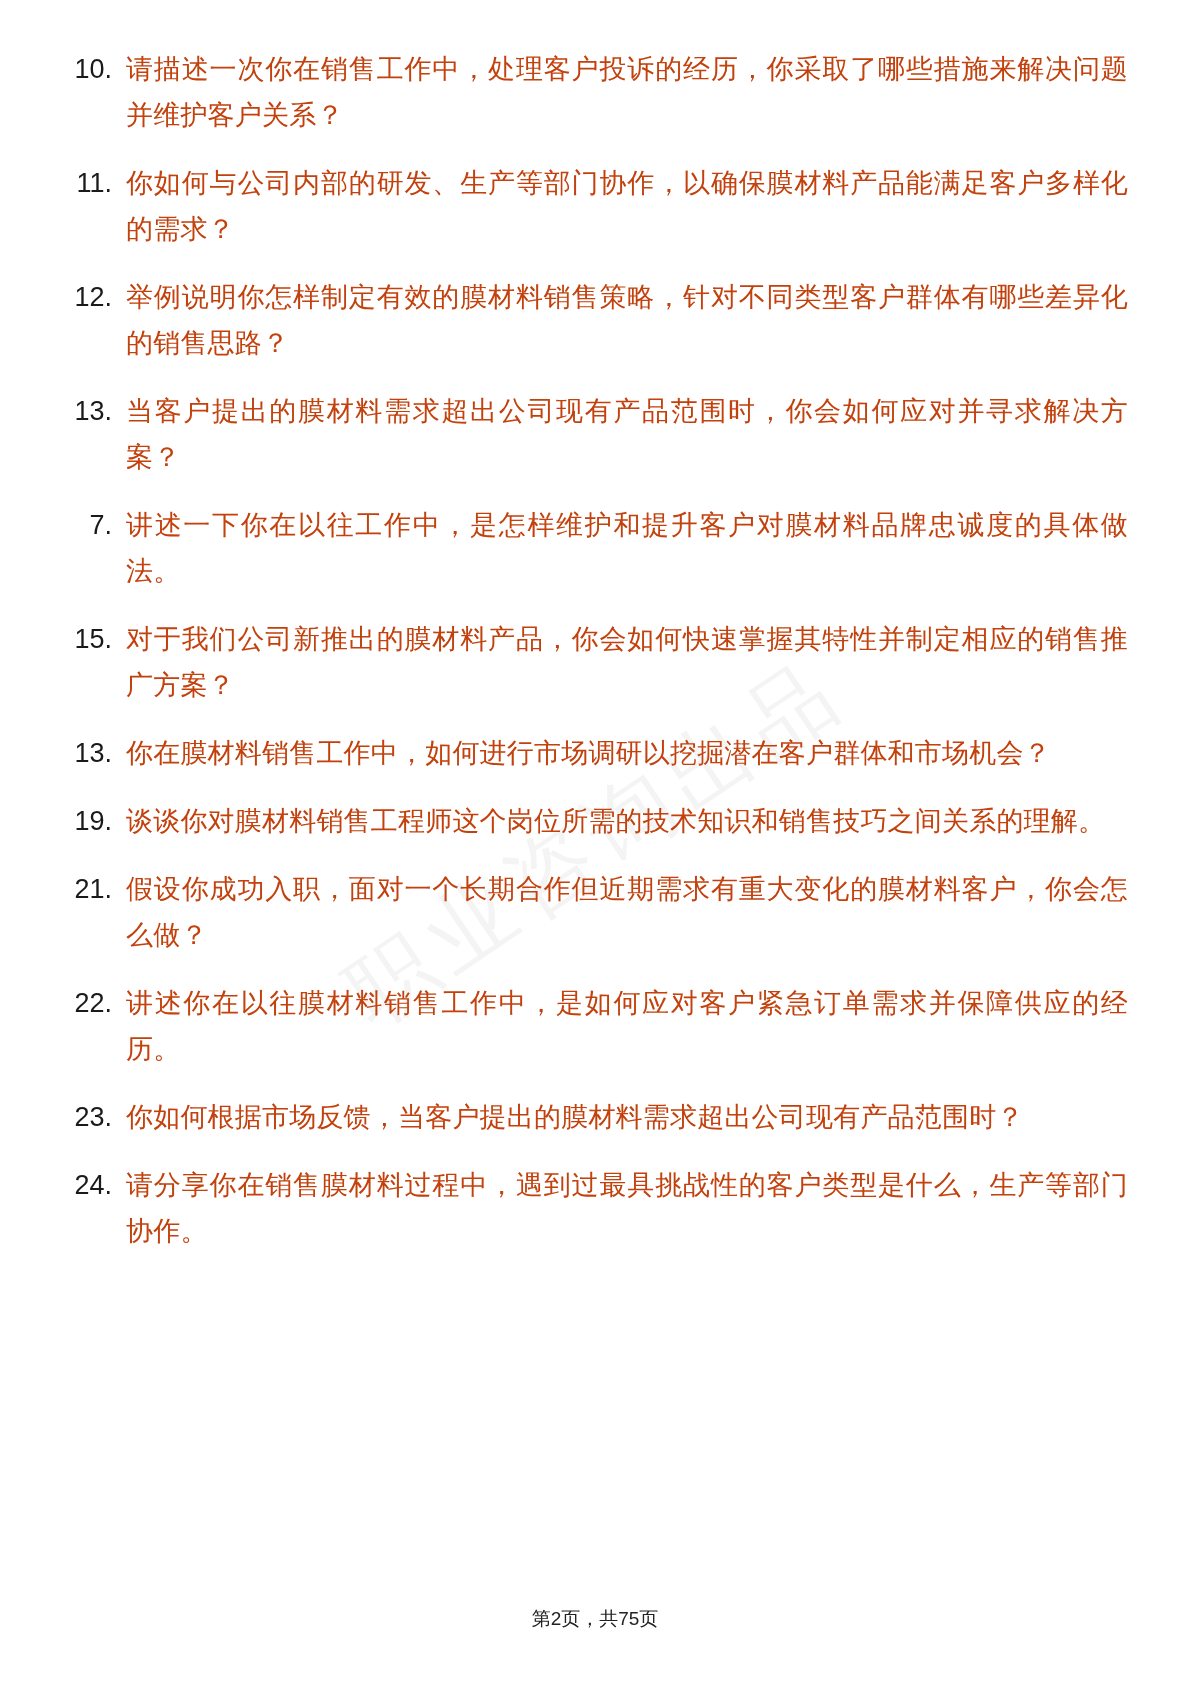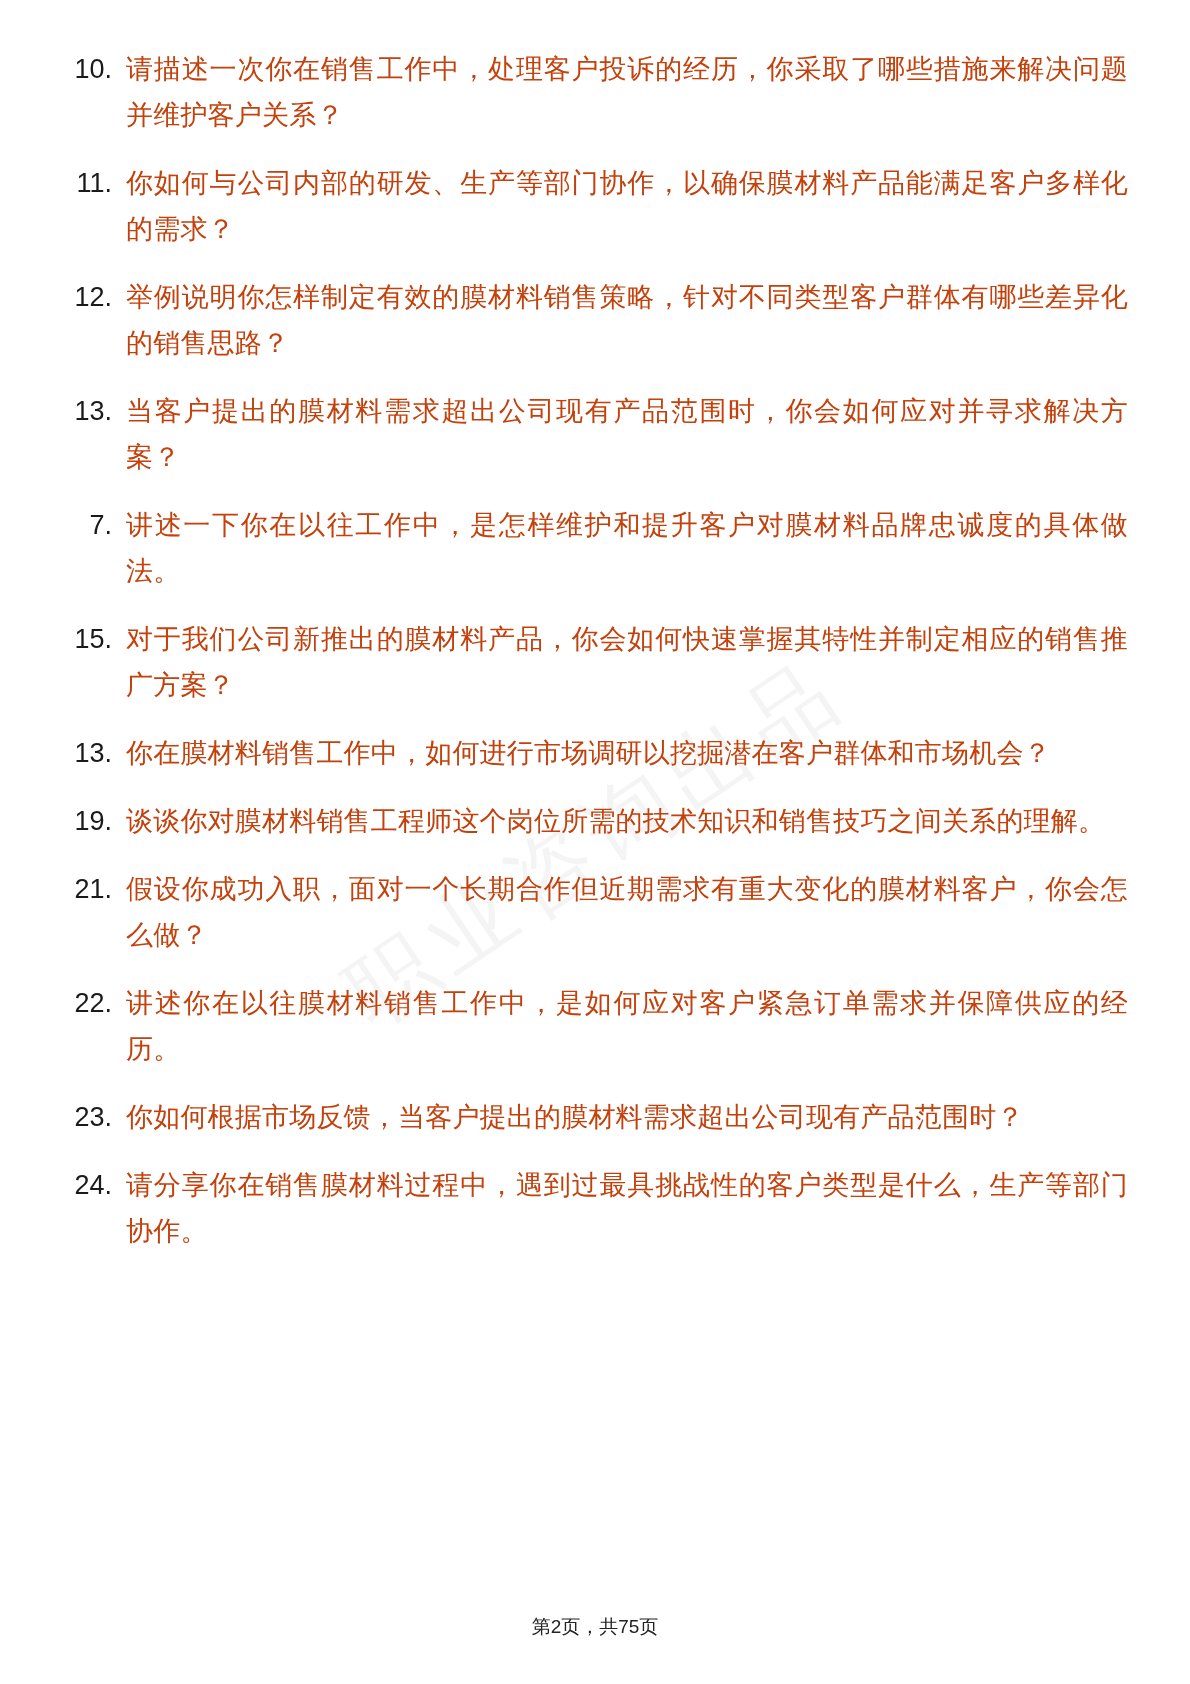--- a/index.html
+++ b/index.html
@@ -76,21 +76,21 @@
     font-size: 27px;
     line-height: 46px;
     color: #c2410c;
     text-align: justify;
     letter-spacing: 0.2px;
   }
 
   .footer {
     position: absolute;
     left: 0;
-    bottom: 44px;
+    bottom: 52px;
     width: 1190px;
     text-align: center;
     font-size: 19px;
     color: #222;
     z-index: 1;
   }
 </style>
 </head>
 <body>
 

